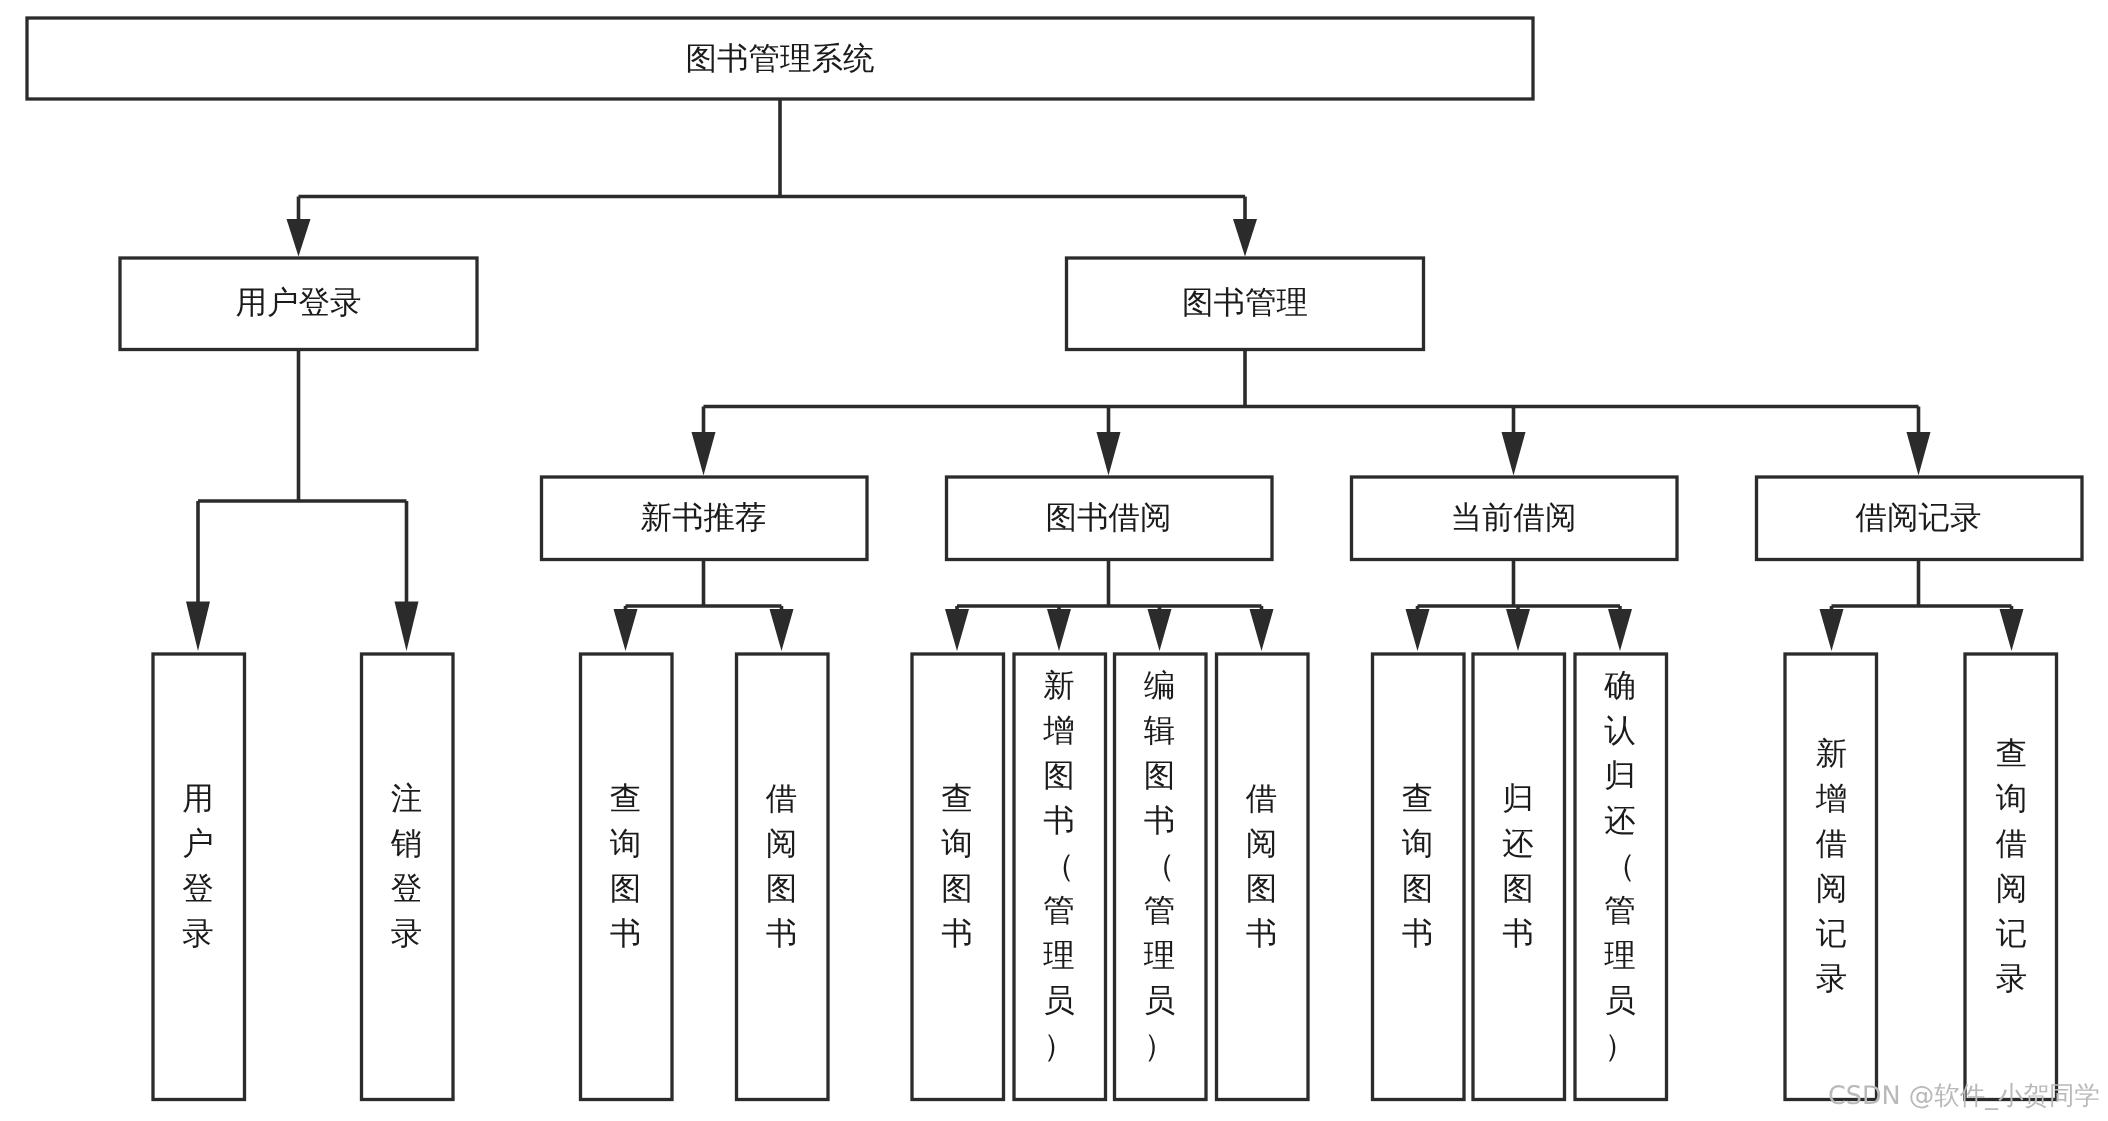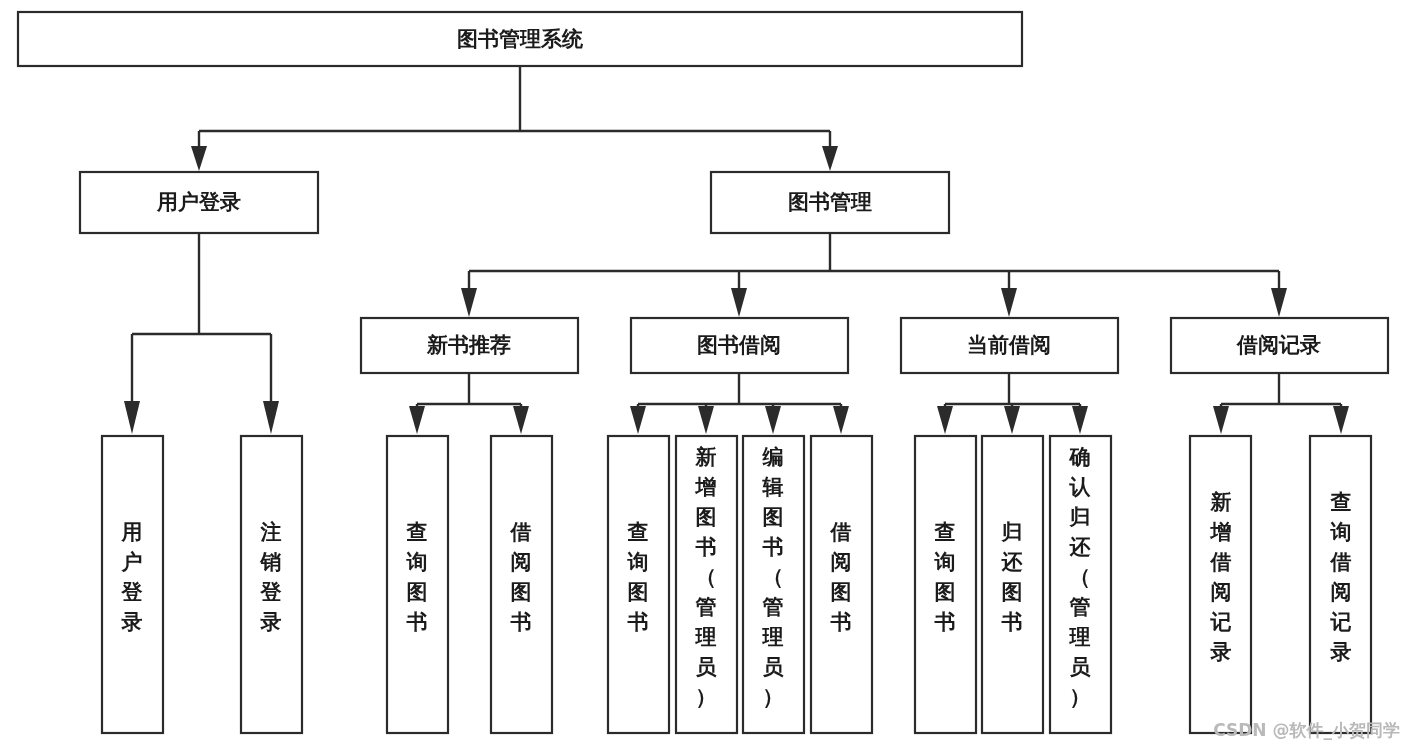--- a/index.html
+++ b/index.html
@@ -11,21 +11,20 @@
     width: 1405px;
     height: 747px;
     font-family: "DejaVu Sans", "Liberation Sans", sans-serif;
     overflow: hidden;
     position: relative;
   }
   #diagram-root {
     position: relative;
     width: 1405px;
     height: 533px;
-    font-weight: bold;
   }
   svg.flowchart {
     position: absolute;
     top: 0;
     left: 0;
     width: 1405px;
     height: 747px;
   }
   .node-box {
     fill: #ffffff;

